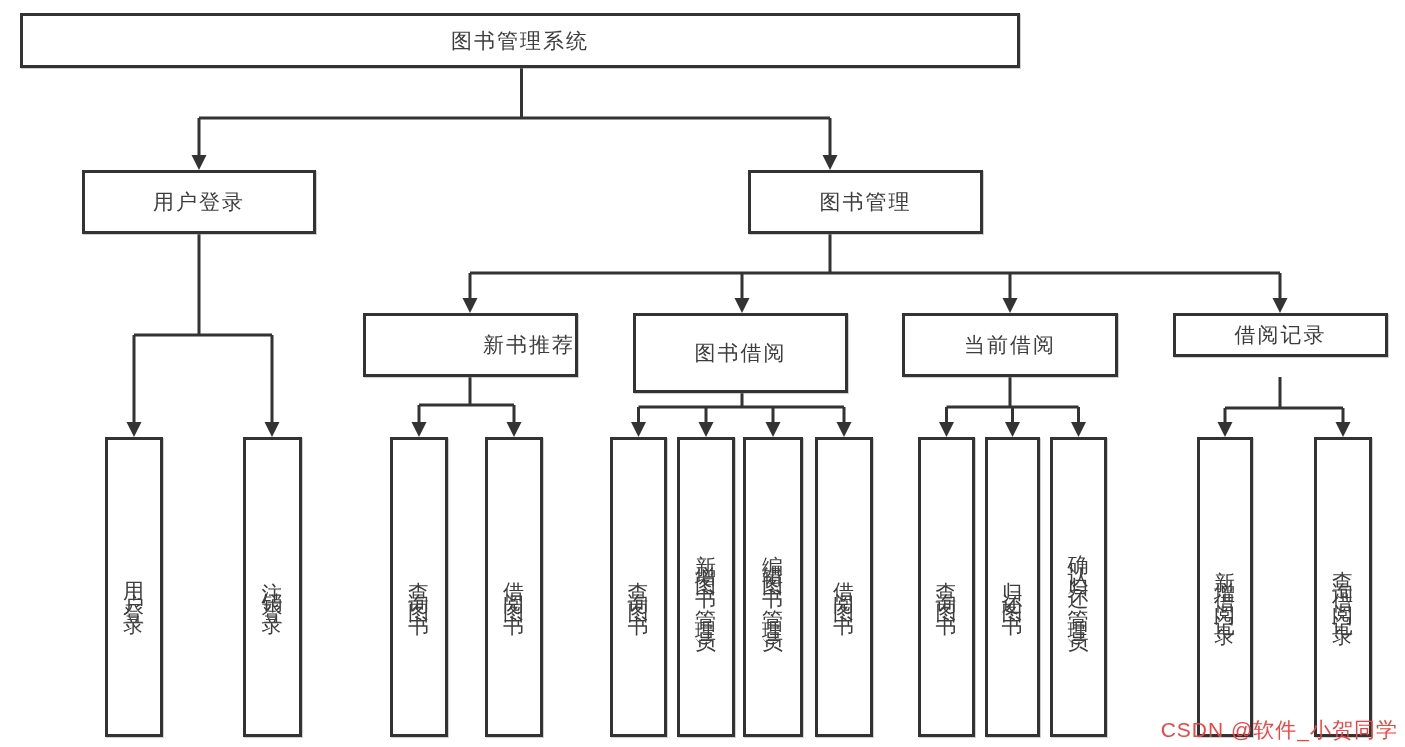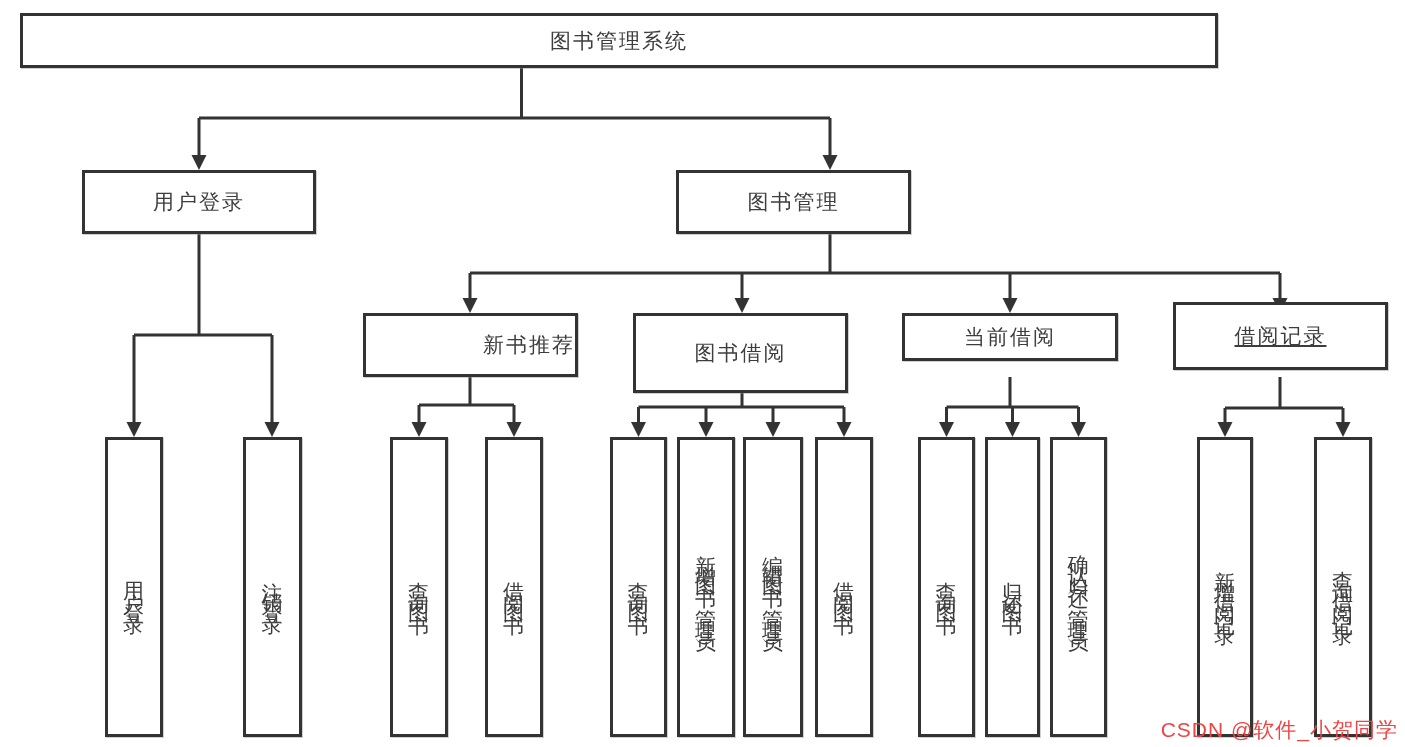--- a/index.html
+++ b/index.html
@@ -94,41 +94,41 @@
       <polygon points="765.5,422 780.5,422 773,437"></polygon>
       <polygon points="836.5,422 851.5,422 844,437"></polygon>
       <polygon points="939,422 954,422 946.5,437"></polygon>
       <polygon points="1005,422 1020,422 1012.5,437"></polygon>
       <polygon points="1071,422 1086,422 1078.5,437"></polygon>
       <polygon points="1217.5,422 1232.5,422 1225,437"></polygon>
       <polygon points="1335.5,422 1350.5,422 1343,437"></polygon>
     </g>
   </svg>
 
-  <div class="hbox" style="left:20px; top:13px; width:1198px; height:55px;">
+  <div class="hbox" style="left:20px; top:13px; width:1000px; height:55px;">
     <span>图书管理系统</span>
   </div>
 
   <div class="hbox" style="left:82px; top:170px; width:234px; height:64px;">
     <span>用户登录</span>
   </div>
-  <div class="hbox" style="left:676px; top:170px; width:235px; height:64px;">
+  <div class="hbox" style="left:748px; top:170px; width:235px; height:64px;">
     <span>图书管理</span>
   </div>
 
   <div class="hbox" style="left:363px; top:313px; width:215px; height:64px;justify-content:flex-end;">
     <span>新书推荐</span>
   </div>
   <div class="hbox" style="left:633px; top:313px; width:215px; height:80px;">
     <span>图书借阅</span>
   </div>
-  <div class="hbox" style="left:902px; top:313px; width:216px; height:48px;">
+  <div class="hbox" style="left:902px; top:313px; width:216px; height:64px;">
     <span>当前借阅</span>
   </div>
-  <div class="hbox" style="left:1173px; top:302px; width:215px; height:68px;text-decoration:underline;">
+  <div class="hbox" style="left:1173px; top:313px; width:215px; height:44px;">
     <span>借阅记录</span>
   </div>
 
   <div class="vbox" style="left:105px; top:437px; width:58px; height:300px;">
     <span class="vtext">用户登录</span>
   </div>
   <div class="vbox" style="left:243px; top:437px; width:59px; height:300px;">
     <span class="vtext">注销登录</span>
   </div>
   <div class="vbox" style="left:390px; top:437px; width:58px; height:300px;">

